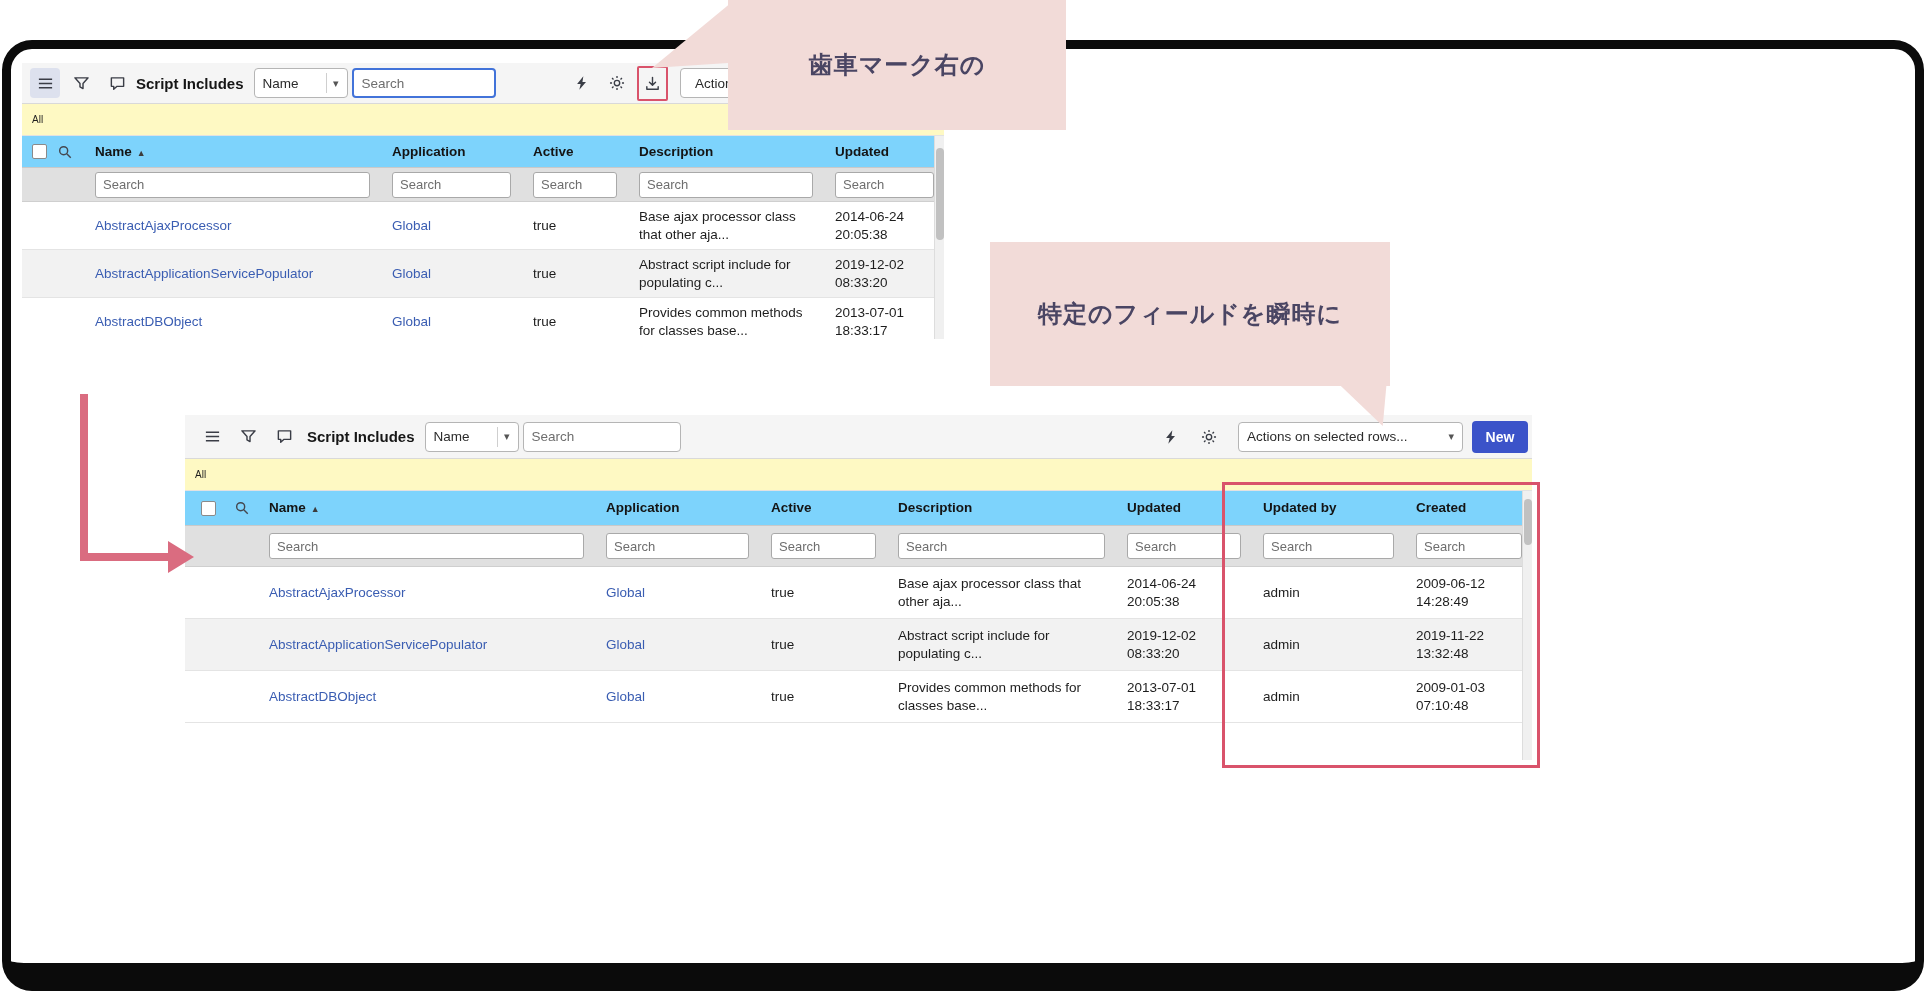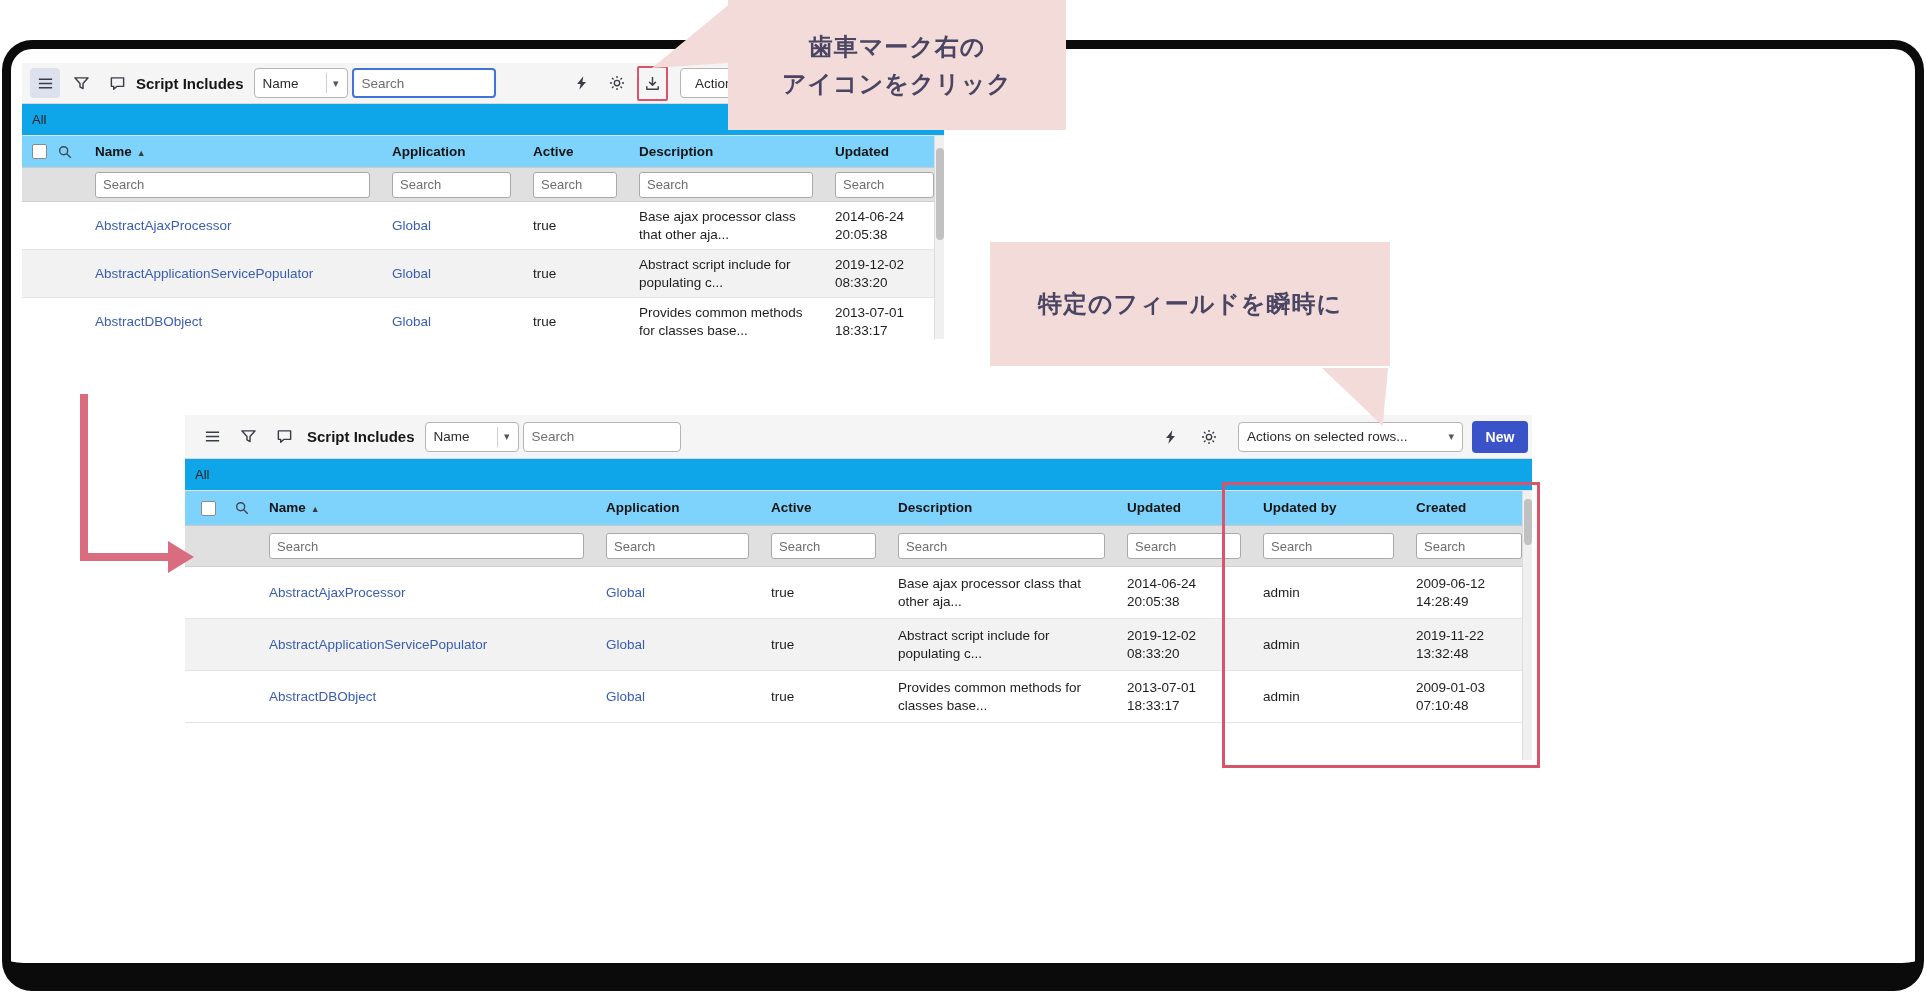--- a/index.html
+++ b/index.html
@@ -46,21 +46,21 @@
   .tb-right-top { position:absolute; left:545px; top:50%; transform:translateY(-50%);
                   display:flex; align-items:center; gap:5px; }
   .btn-actions { margin-left:8px; height:30px; padding:0 14px; background:#fff;
                  border:1px solid #b5b5b5; border-radius:4px; font-size:13.5px; color:#2b2b2b;
                  white-space:nowrap; cursor:pointer; }
   .tb-right-bot { margin-left:auto; display:flex; align-items:center; margin-right:4px; }
   .tb-right-bot .gap8 { width:8px; } .tb-right-bot .gap14 { width:14px; } .tb-right-bot .gap9 { width:9px; }
   .btn-new { height:32px; width:56px; background:#3b53c9; color:#fff; font-weight:bold;
              font-size:14px; border:none; border-radius:4px; cursor:pointer; }
 
-  .allrow { background:#0ea5e9; border-bottom:1px solid #e2e2e2; font-size:13px; color:#1f1f1f;
+  .allrow { background:#fef9c3; border-bottom:1px solid #e2e2e2; font-size:10px; color:#1f1f1f;
             display:flex; align-items:center; padding-left:10px; cursor:pointer; }
   .shot-top .allrow { height:32px; } .shot-bottom .allrow { height:32px; }
 
   .trow { display:grid; grid-template-columns:var(--cols); align-items:center; }
   .shot-top  { --cols:28px 33px 297px 141px 106px 196px 121px; }
   .shot-bottom { --cols:40px 32px 337px 165px 127px 229px 136px 153px 128px; }
 
   .thead { background:#7dd3fc; border-bottom:1px solid #c9c9c9; }
   .shot-top .thead { height:32px; } .shot-bottom .thead { height:35px; }
   .thead .cell { font-weight:bold; color:#141414; cursor:pointer; }
@@ -97,21 +97,21 @@
 
   
   .red-box { position:absolute; border:3px solid #d9536b; z-index:6; pointer-events:none; }
   .red-box-icon   { left:637px; top:66px;  width:31px;  height:35px;  border-width:2px; border-radius:2px; }
   .red-box-fields { left:1222px; top:482px; width:318px; height:286px; }
 
   .callout { position:absolute; background:#f2dbd8; color:#4a4563; font-weight:bold; font-size:24px;
              text-align:center; display:flex; flex-direction:column; justify-content:center;
              line-height:1.55; letter-spacing:1px; z-index:10; }
   .callout-top  { left:728px; top:0;     width:338px; height:130px; }
-  .callout-side { left:990px; top:242px; width:400px; height:124px; }
+  .callout-side { left:990px; top:242px; width:400px; height:144px; }
   .tail { position:absolute; background:#f2dbd8; z-index:9; }
   .tail-top  { left:652px; top:2px;   width:80px; height:66px; clip-path:polygon(100% 0, 100% 92%, 0 100%); }
   .tail-side { left:1322px; top:368px; width:66px; height:58px; clip-path:polygon(0 0, 100% 0, 92% 100%); }
 
   .arrow-seg { position:absolute; background:#da6c80; z-index:6; }
   .arrow-v { left:80px; top:394px; width:8px; height:167px; }
   .arrow-h { left:80px; top:553px; width:90px; height:8px; }
   .arrow-head { position:absolute; left:168px; top:541px; width:26px; height:32px; background:#da6c80;
                 clip-path:polygon(0 0, 100% 50%, 0 100%); z-index:6; }
 </style>
@@ -347,21 +347,20 @@
       <div class="sb-thumb"></div>
     </div>
 </div>
 
 <div class="red-box red-box-icon"></div>
 <div class="red-box red-box-fields"></div>
 
 <div class="tail tail-top"></div>
 <div class="callout callout-top">
   <span>歯車マーク右の</span>
-  <span>アイコンをクリック</span>
 </div>
 
 <div class="tail tail-side"></div>
 <div class="callout callout-side">
   <span>特定のフィールドを瞬時に</span>
 </div>
 
 <div class="arrow-seg arrow-v"></div>
 <div class="arrow-seg arrow-h"></div>
 <div class="arrow-head"></div>

